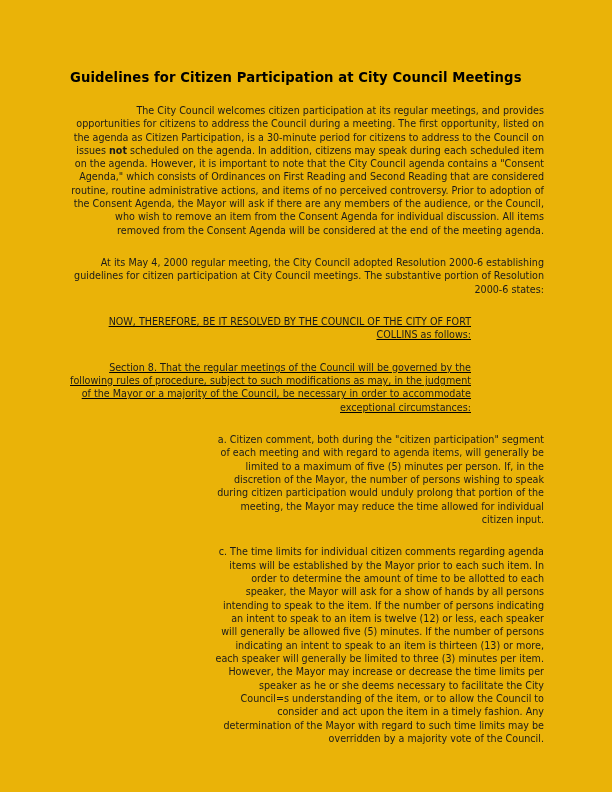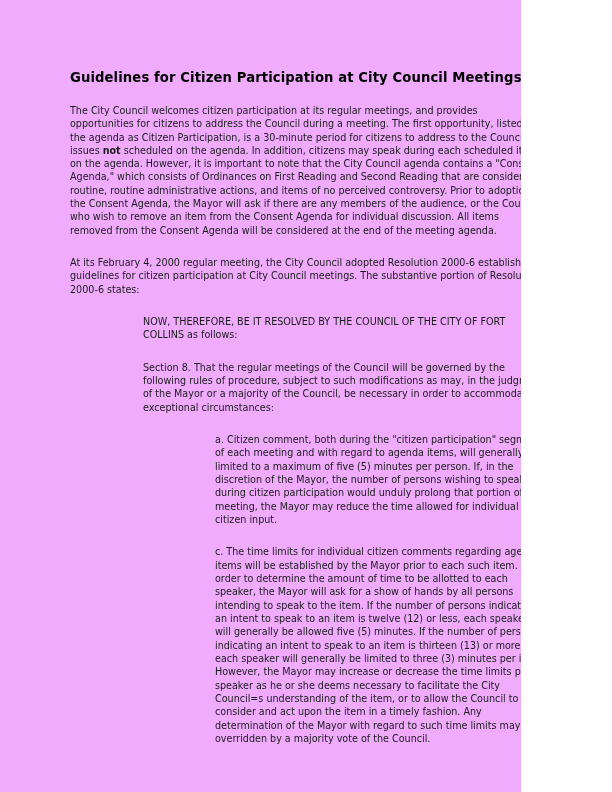--- a/index.html
+++ b/index.html
@@ -8,23 +8,23 @@
     padding: 0;
     background: #ffffff;
   }
   body {
     font-family: "DejaVu Sans", "Liberation Sans", sans-serif;
     color: #000000;
     -webkit-font-smoothing: none;
   }
   .page {
     position: relative;
-    width: 521px;
+    width: 612px;
     height: 792px;
-    background: #f0abfc;
+    background: #eab308;
     overflow: hidden;
     box-sizing: border-box;
   }
   .content {
     position: absolute;
     left: 70px;
     top: 70px;
     width: 474px;
   }
   .doc-title {
@@ -32,27 +32,27 @@
     font-weight: bold;
     line-height: 16px;
     letter-spacing: 0.1px;
     margin: 0 0 18px 0;
     color: #000000;
   }
   p.body-para {
     font-size: 9.6px;
     line-height: 13.3px;
     margin: 0 0 19px 0;
-    text-align: left;
+    text-align: right;
     color: #1a1a1a;
   }
   
   .indent-1 {
-    margin-left: 73px;
     width: 401px;
+    text-decoration: underline;
   }
   
   .indent-2 {
     margin-left: 145px;
     width: 329px;
   }
   .indent-1 p.body-para,
   .indent-2 p.body-para {
     font-size: 9.6px;
     line-height: 13.35px;
@@ -68,21 +68,21 @@
 </head>
 <body>
 
 <div class="page">
   <div class="content">
 
     <h1 class="doc-title">Guidelines for Citizen Participation at City Council Meetings</h1>
 
     <p class="body-para"><span>The City Council welcomes citizen participation at its regular meetings, and provides opportunities for citizens to address the Council during a meeting. The first opportunity, listed on the agenda as Citizen Participation, is a 30-minute period for citizens to address to the Council on issues </span><b class="emph">not</b><span> scheduled on the agenda. In addition, citizens may speak during each scheduled item on the agenda. However, it is important to note that the City Council agenda contains a "Consent Agenda," which consists of Ordinances on First Reading and Second Reading that are considered routine, routine administrative actions, and items of no perceived controversy. Prior to adoption of the Consent Agenda, the Mayor will ask if there are any members of the audience, or the Council, who wish to remove an item from the Consent Agenda for individual discussion. All items removed from the Consent Agenda will be considered at the end of the meeting agenda.</span></p>
 
-    <p class="body-para">At its February 4, 2000 regular meeting, the City Council adopted Resolution 2000-6 establishing guidelines for citizen participation at City Council meetings. The substantive portion of Resolution 2000-6 states:</p>
+    <p class="body-para">At its May 4, 2000 regular meeting, the City Council adopted Resolution 2000-6 establishing guidelines for citizen participation at City Council meetings. The substantive portion of Resolution 2000-6 states:</p>
 
     <div class="indent-1">
       <p class="body-para">NOW, THEREFORE, BE IT RESOLVED BY THE COUNCIL OF THE CITY OF FORT COLLINS as follows:</p>
       <p class="body-para">Section 8. That the regular meetings of the Council will be governed by the following rules of procedure, subject to such modifications as may, in the judgment of the Mayor or a majority of the Council, be necessary in order to accommodate exceptional circumstances:</p>
     </div>
 
     <div class="block-gap-1"></div>
 
     <div class="indent-2">
       <p class="body-para">a. Citizen comment, both during the "citizen participation" segment of each meeting and with regard to agenda items, will generally be limited to a maximum of five (5) minutes per person. If, in the discretion of the Mayor, the number of persons wishing to speak during citizen participation would unduly prolong that portion of the meeting, the Mayor may reduce the time allowed for individual citizen input.</p>

